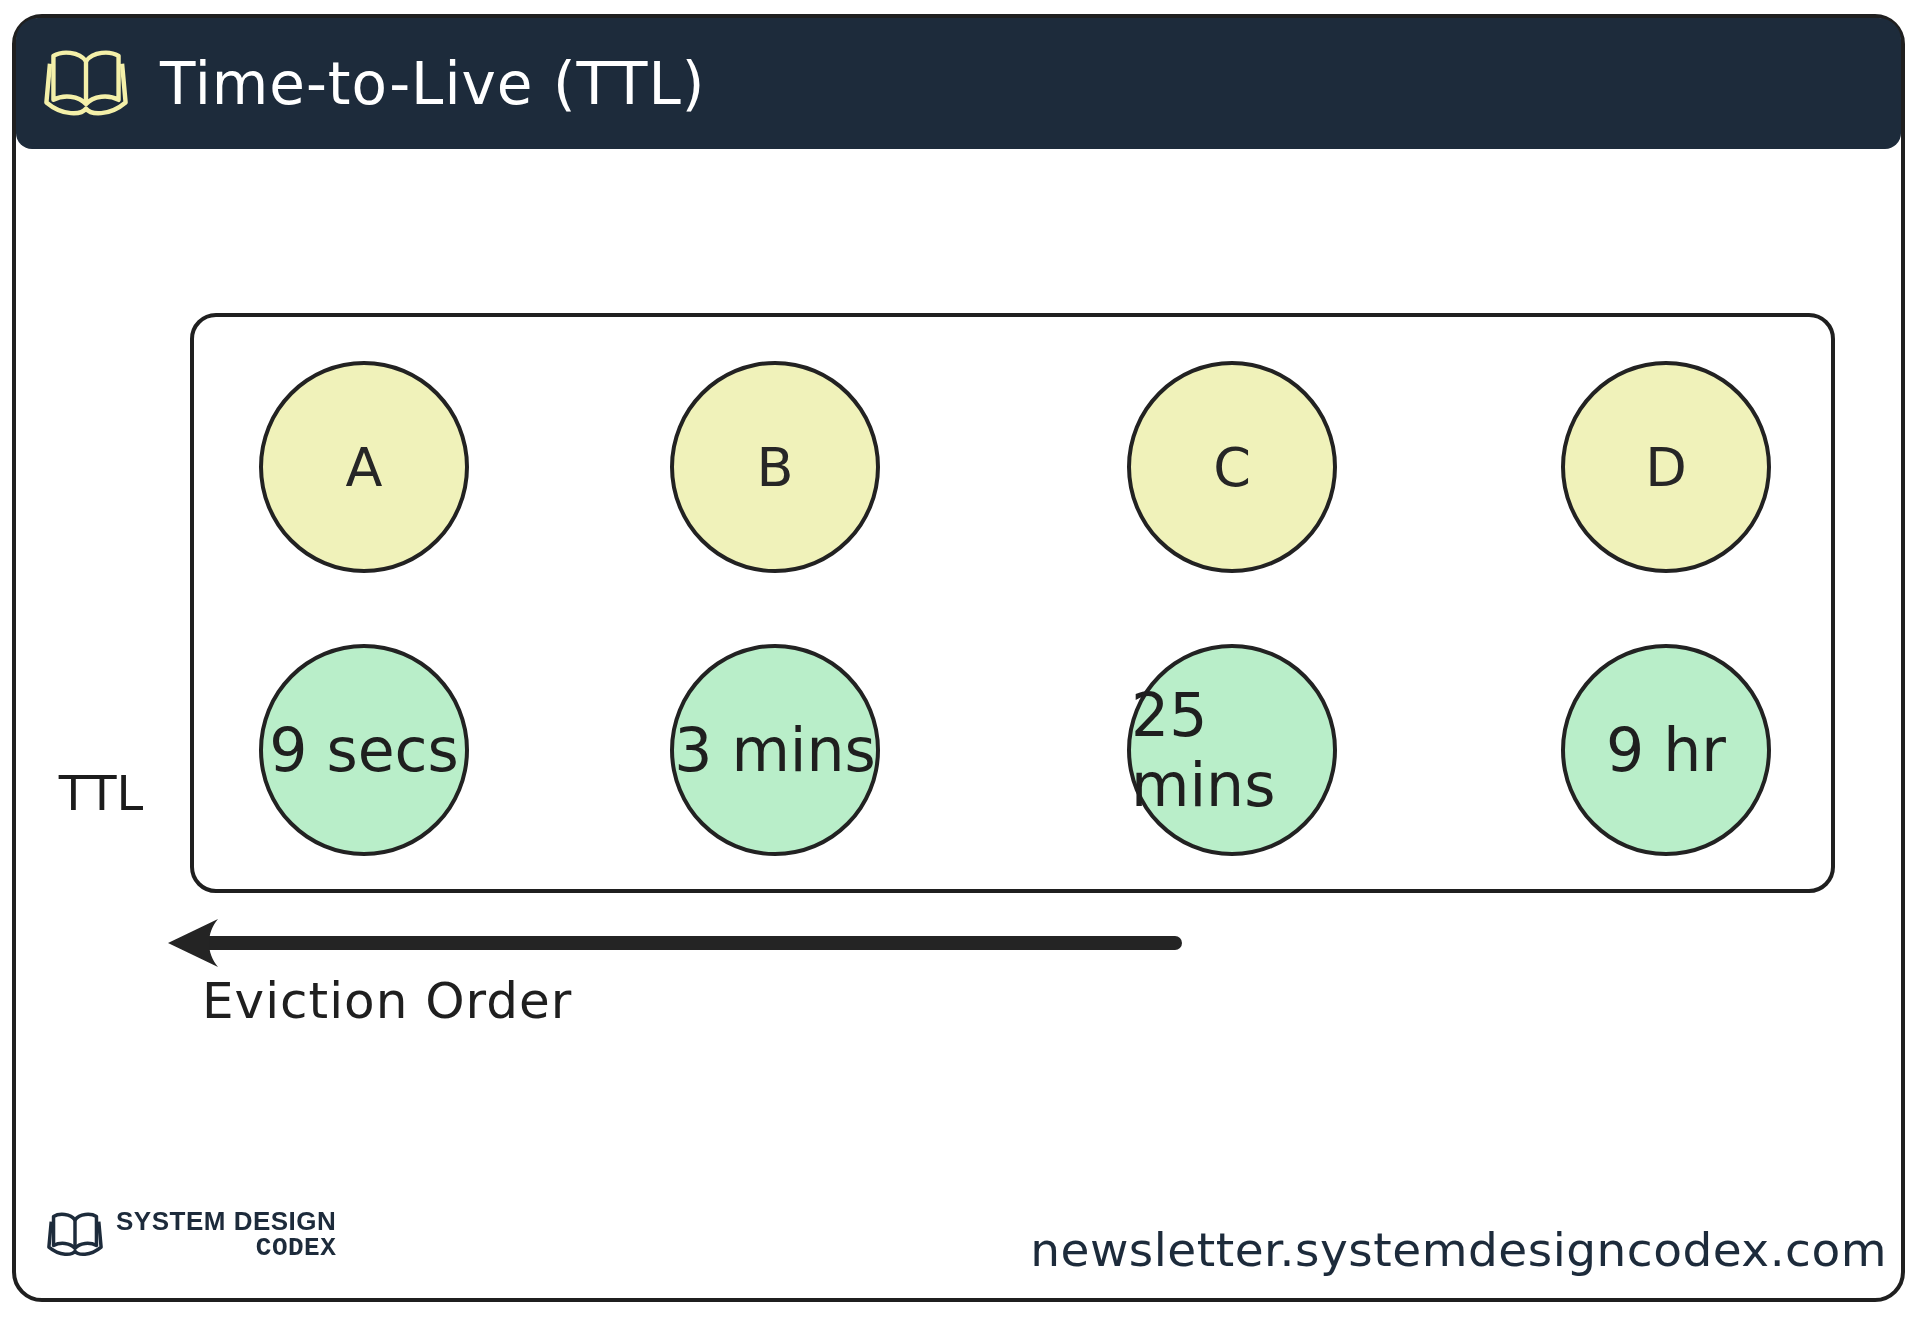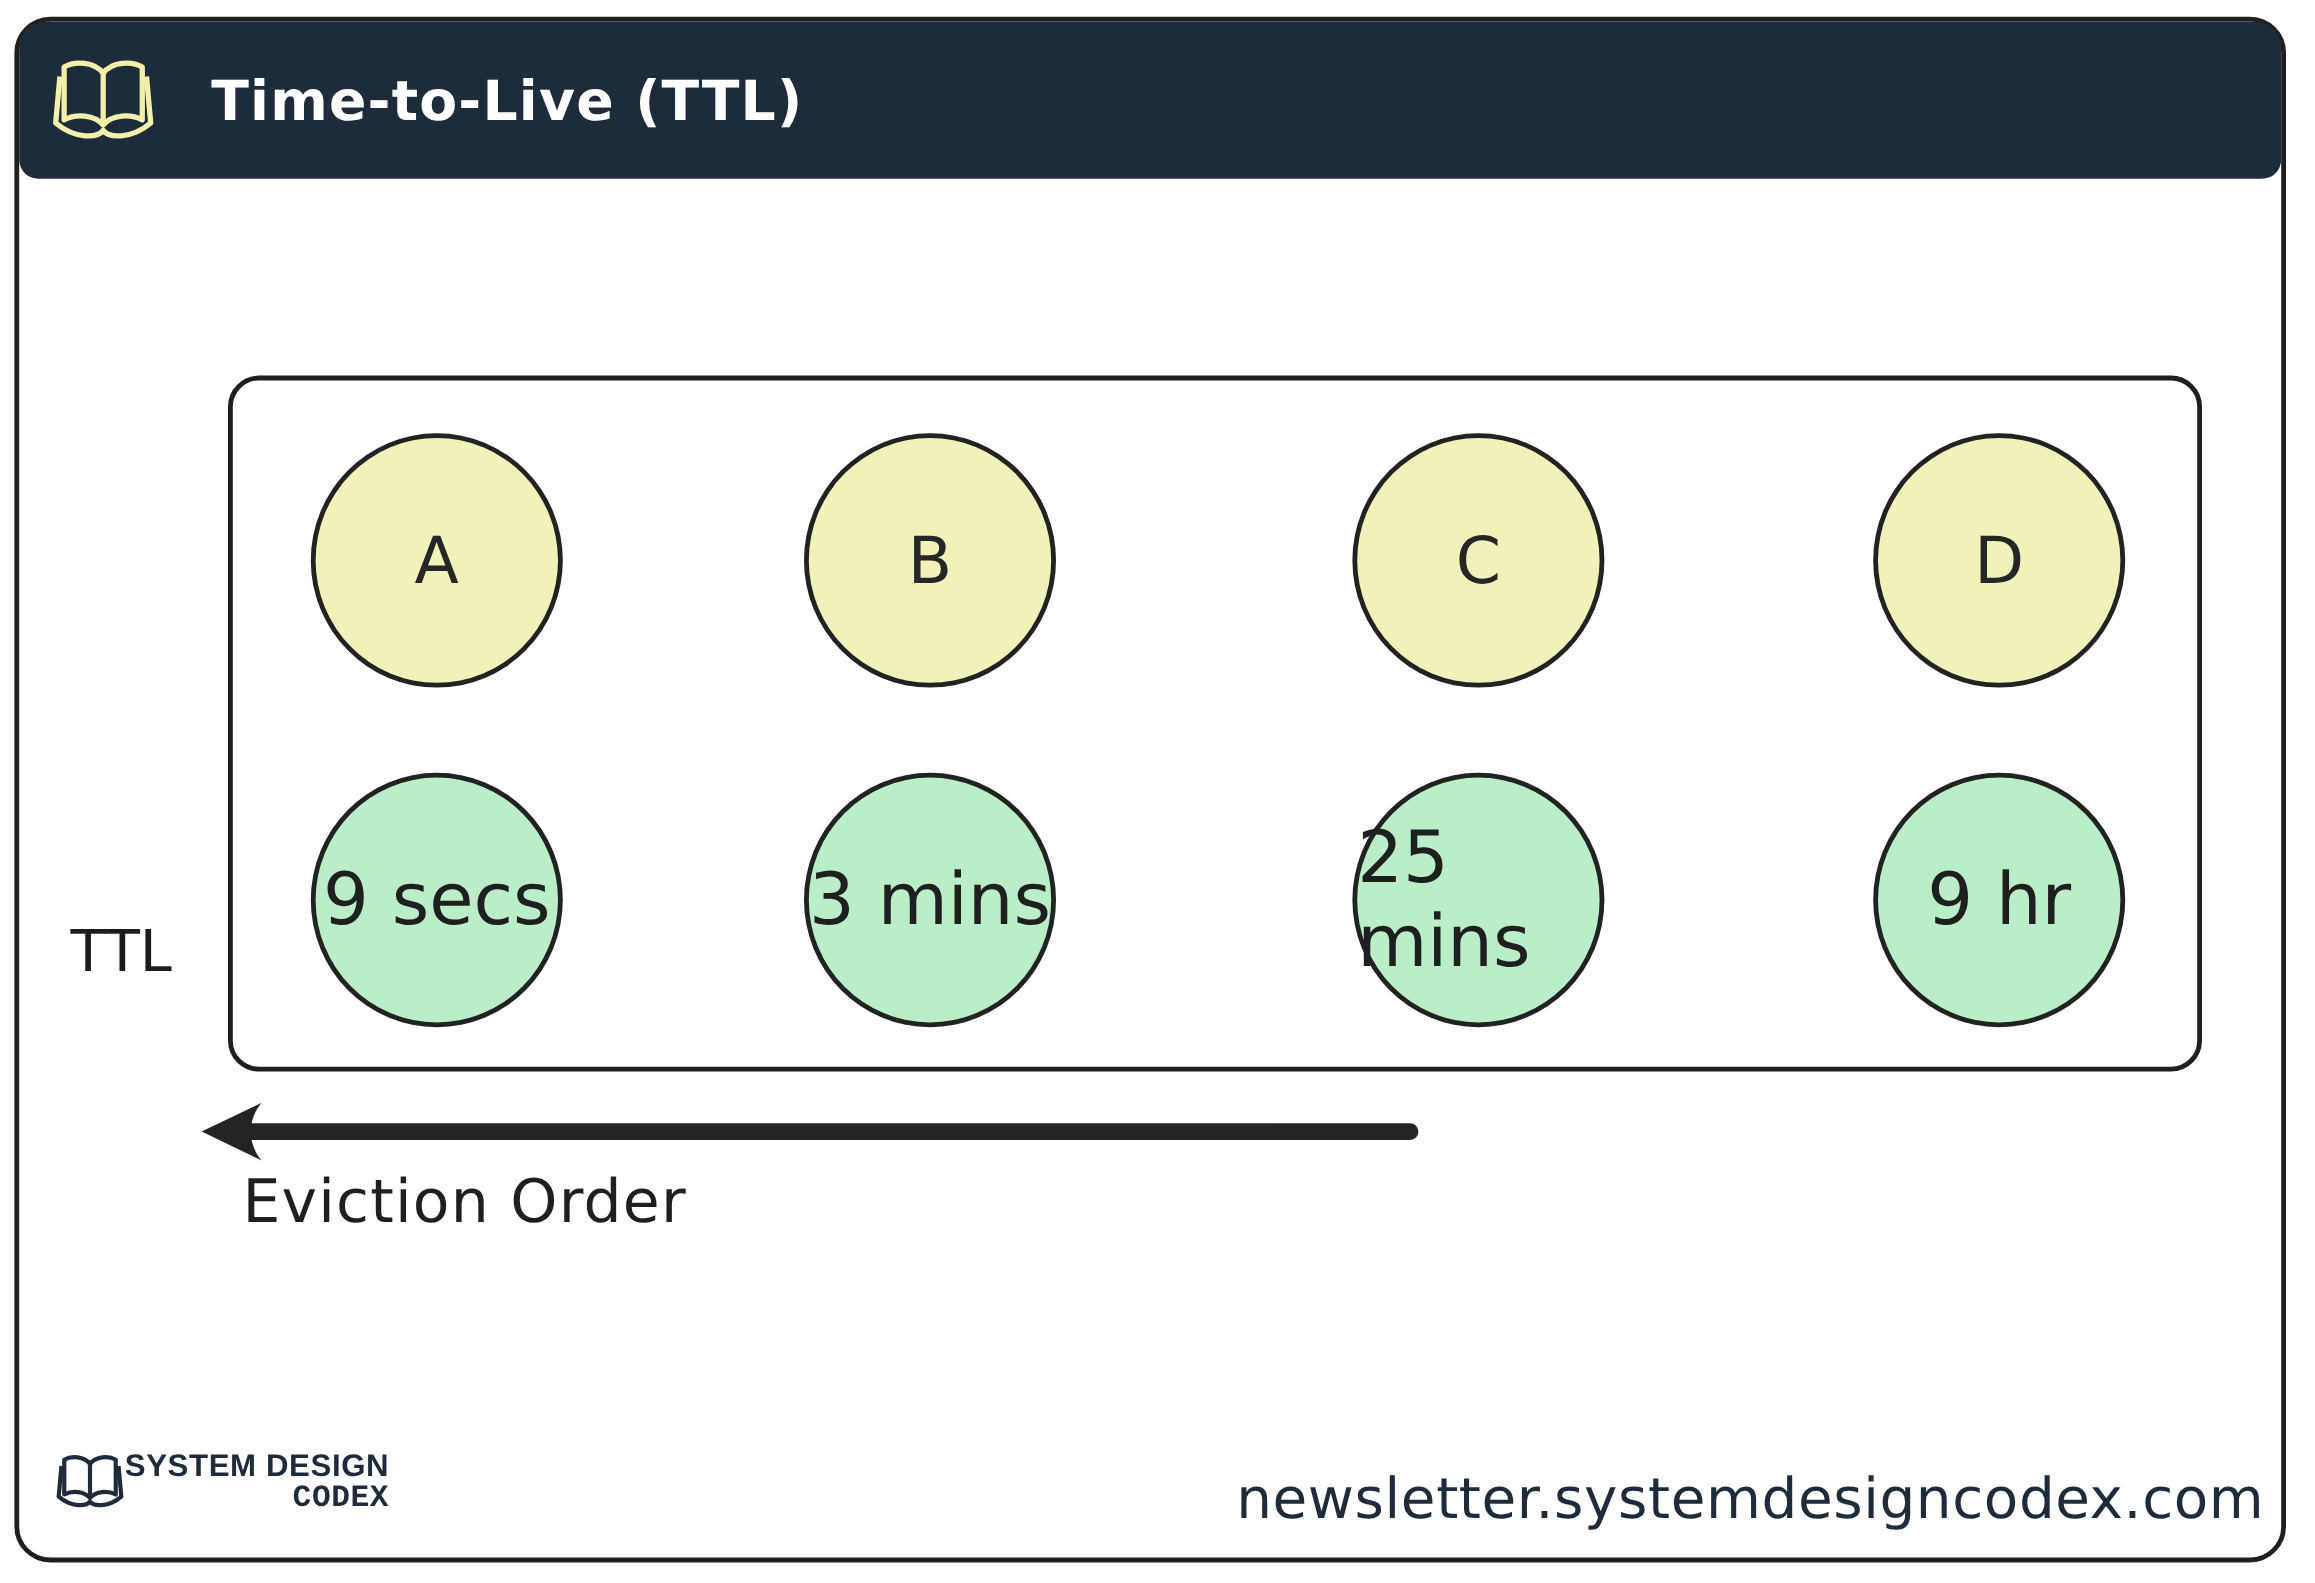--- a/index.html
+++ b/index.html
@@ -12,22 +12,22 @@
     border:4px solid #1f1f1f;border-radius:30px;background:#fff;box-sizing:border-box;
   }
   .header{
     position:absolute;left:16px;top:18px;width:1885px;height:131px;
     background:var(--header-bg,#1d2b3b);
     border-radius:22px 22px 16px 16px;box-sizing:border-box;
     display:flex;align-items:center;
   }
   .header .book{margin-left:26px;flex:0 0 auto;}
   .header-title{
-    color:var(--header-fg,#ffffff);font-size:46px;margin-left:46px;
-    letter-spacing:1px;white-space:nowrap;font-weight:bold;
+    color:var(--header-fg,#ffffff);font-size:58px;margin-left:30px;
+    letter-spacing:1px;white-space:nowrap;
   }
   .cache-box{
     position:absolute;left:190px;top:313px;width:1645px;height:580px;
     border:4px solid #1f1f1f;border-radius:26px;box-sizing:border-box;background:#fff;
   }
   .circle{
     position:absolute;width:210px;height:212px;border-radius:50%;
     border:4px solid #222;box-sizing:border-box;
     display:flex;align-items:center;justify-content:center;
   }
@@ -39,21 +39,21 @@
   .ttl-axis-label{
     position:absolute;left:45px;top:765px;width:112px;text-align:center;
     font-size:48px;color:#1c1c1c;
   }
   .arrow-wrap{position:absolute;left:160px;top:915px;width:1030px;height:56px;}
   .eviction-label{
     position:absolute;left:202px;top:972px;font-size:50px;color:#1f1f1f;
     letter-spacing:1px;
   }
   .footer-logo{
-    position:absolute;left:46px;top:1200px;display:flex;align-items:center;gap:0;
+    position:absolute;left:46px;top:1200px;display:flex;align-items:center;gap:12px;
   }
   .logo-text{
     font-family:"Liberation Sans", sans-serif;font-weight:700;
     color:var(--brand-navy,#1d2b3b);font-size:26px;line-height:1.05;letter-spacing:0.5px;
   }
   .logo-text .line2{text-align:right;font-family:Liberation Mono, monospace;}
   .newsletter{
     position:absolute;right:42px;top:1222px;font-size:47px;
     color:var(--brand-navy,#1d2b3b);letter-spacing:0.5px;
   }

